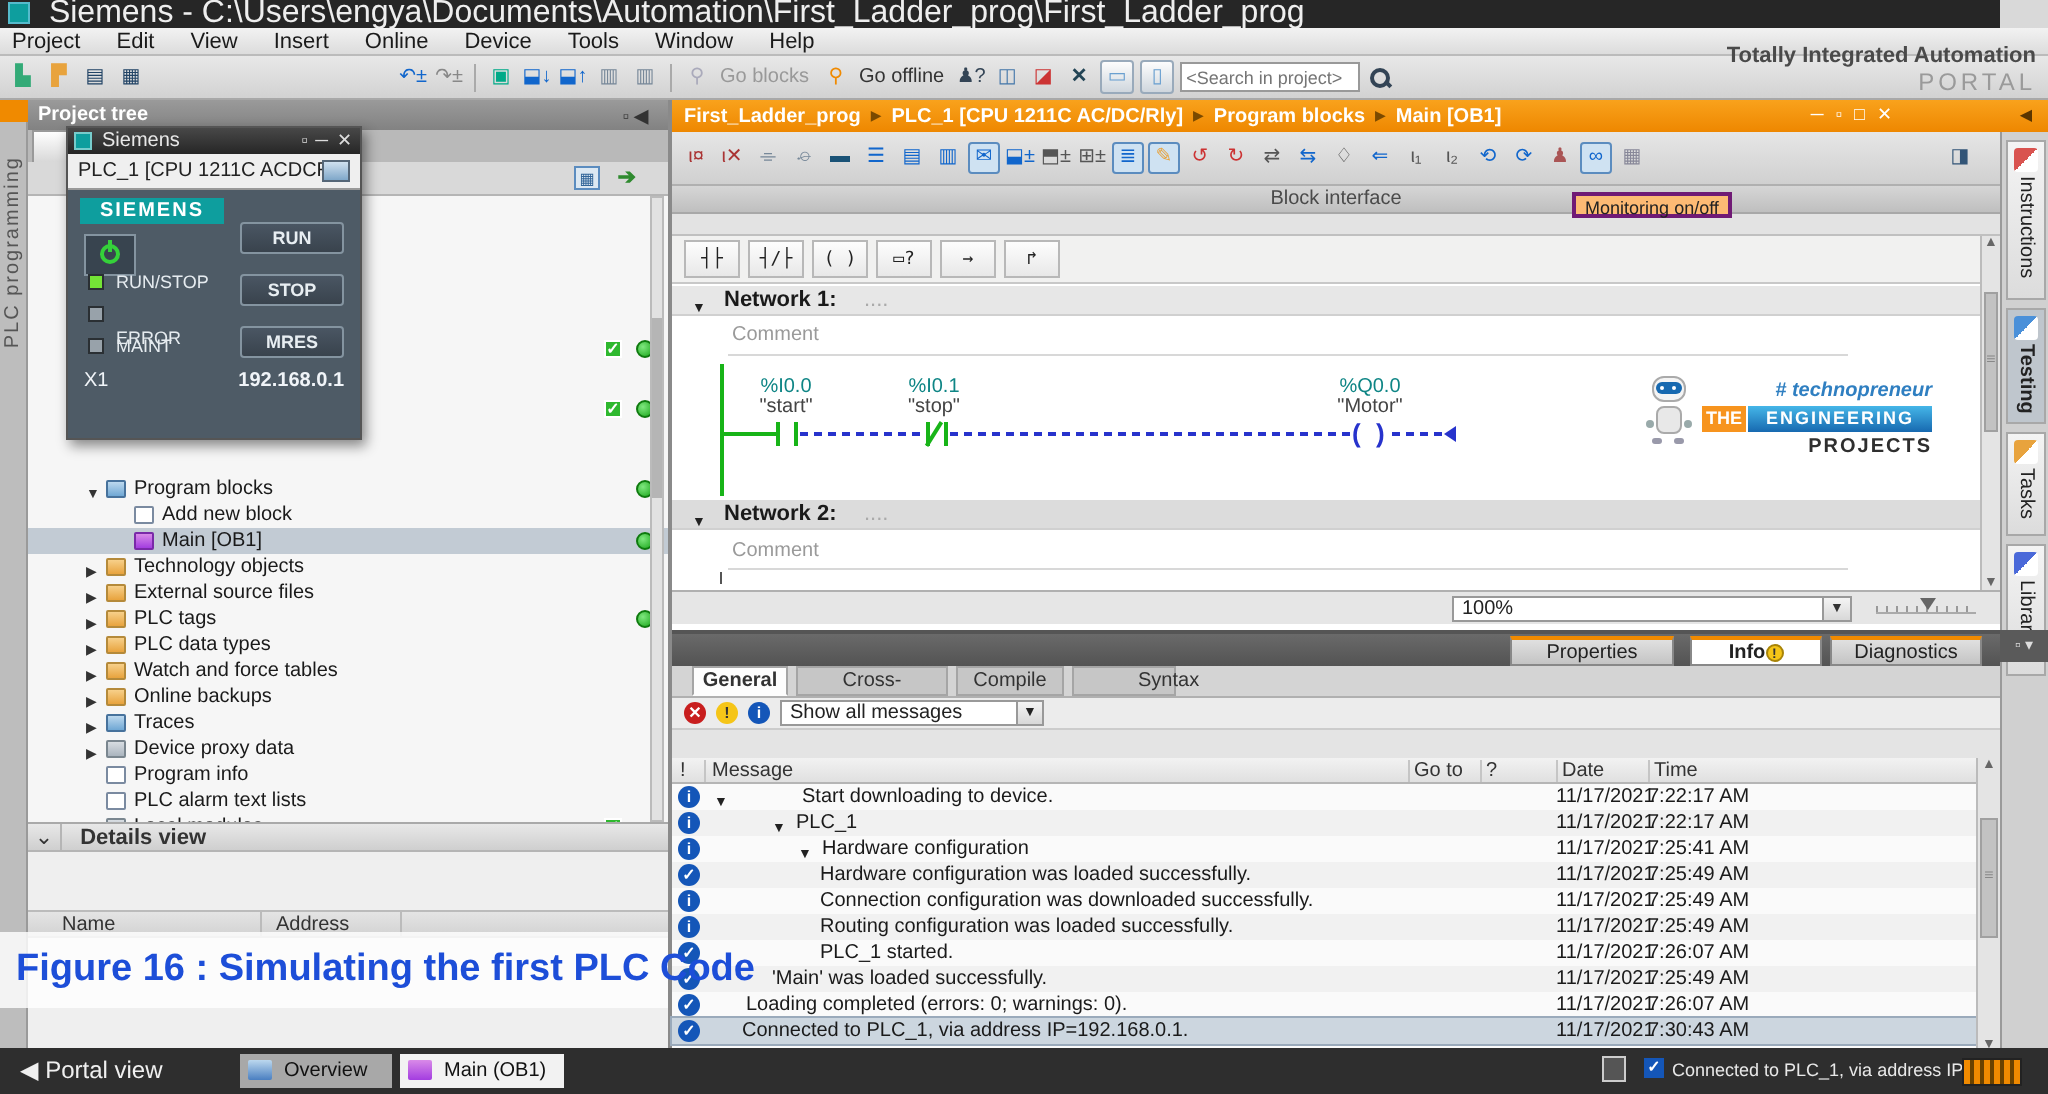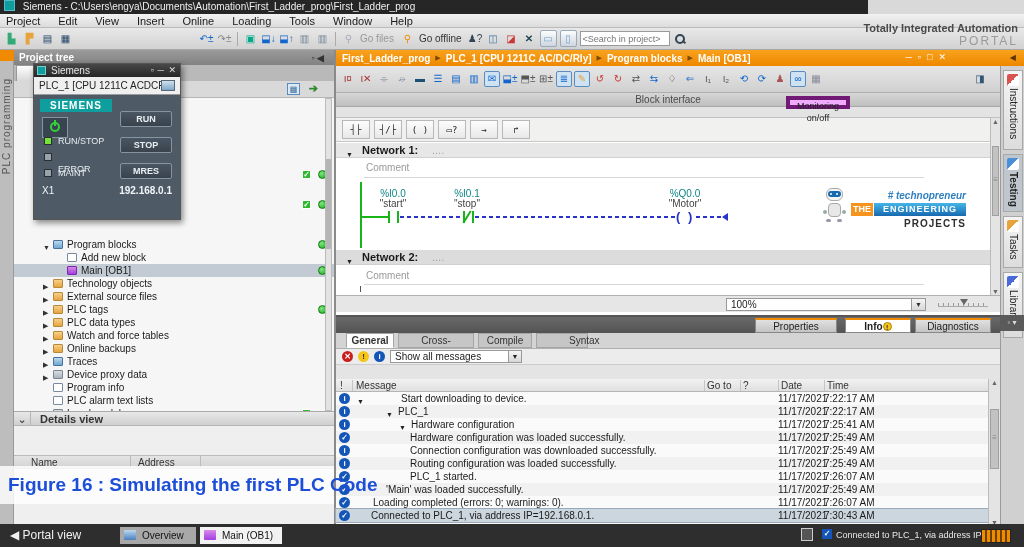--- a/index.html
+++ b/index.html
@@ -1,22 +1,22 @@
 <!DOCTYPE html>
 <html><head>
 <meta charset="utf-8">
 <style>
   html,body{margin:0;padding:0;background:#888;}
   .screen{position:relative;width:1024px;height:547px;overflow:hidden;
     font-family:"Liberation Sans",sans-serif;background:#d9d9d9;font-size:11px;color:#222;}
   .abs{position:absolute;}
 
   
-  .titlebar{left:0;top:0;width:868px;height:14px;background:#262626;color:#eee;
-    font-size:10px;line-height:14px;padding-left:4px;box-sizing:border-box;}
+  .titlebar{left:0;top:0;width:1000px;height:14px;background:#262626;color:#eee;
+    font-size:16px;line-height:14px;padding-left:4px;box-sizing:border-box;}
   .titlebar .appicon{display:inline-block;width:9px;height:9px;background:#0e9e9e;
     vertical-align:-1px;margin-right:5px;border:1px solid #5bc;}
   .menubar{left:0;top:14px;width:1024px;height:14px;background:linear-gradient(#f2f2f2,#dcdcdc);
     border-bottom:1px solid #bbb;box-sizing:border-box;display:flex;gap:18px;padding-left:6px;}
   .menu-item{font-size:11px;line-height:14px;color:#1a1a1a;}
   .brand{right:6px;top:22px;text-align:right;z-index:5;}
   .brand .l1{font-size:11px;font-weight:bold;color:#4a4a4a;}
   .brand .l2{font-size:12px;color:#9a9a9a;letter-spacing:2px;}
   .toolbar{left:0;top:28px;width:1024px;height:22px;background:linear-gradient(#e8e8e8,#d2d2d2);
     border-bottom:1px solid #a8a8a8;box-sizing:border-box;display:flex;align-items:center;gap:3px;padding-left:4px;}
@@ -89,21 +89,21 @@
     border-bottom:1px solid #b0b0b0;box-sizing:border-box;display:flex;align-items:center;gap:2px;padding-left:4px;}
   .ebtn{display:inline-block;width:16px;height:16px;border-radius:2px;text-align:center;line-height:16px;
     font-size:10px;color:#1a5276;}
   .ebtn.on{background:#cfe2f2;border:1px solid #5b8cbf;box-sizing:border-box;line-height:14px;}
   .ed-right-icon{position:absolute;right:12px;top:5px;}
   .blockbar{position:absolute;left:0;top:27px;width:100%;height:14px;background:linear-gradient(#d6d6d6,#bfbfbf);
     border-bottom:1px solid #a8a8a8;text-align:center;font-size:10px;color:#4a4a4a;line-height:14px;box-sizing:border-box;}
   .thinrow{position:absolute;left:0;top:41px;width:100%;height:11px;background:#e3e3e3;border-bottom:1px solid #c0c0c0;box-sizing:border-box;}
   .bb-handle{position:absolute;left:308px;top:0px;width:36px;height:8px;background:#cfcfcf;border:1px solid #a0a0a0;
     border-top:none;text-align:center;font-size:6px;line-height:7px;color:#555;box-sizing:border-box;}
-  .tooltip{position:absolute;left:450px;top:30px;width:64px;height:13px;background:#f0abfc;border:4px solid #701a75;
+  .tooltip{position:absolute;left:450px;top:30px;width:80px;height:13px;background:#fdba74;border:2px solid #701a75;
     font-size:9px;line-height:12px;text-align:center;color:#222;box-sizing:border-box;z-index:8;}
   .lad-toolbar{position:absolute;left:0;top:52px;width:100%;height:24px;background:#f1f1f0;
     border-bottom:1px solid #c8c8c8;box-sizing:border-box;display:flex;gap:4px;padding:2px 0 0 6px;}
   .ltool{width:28px;height:19px;border:1px solid #b8b8b8;background:linear-gradient(#fdfdfd,#e8e8e8);
     text-align:center;line-height:18px;font-size:9px;color:#222;font-family:"DejaVu Sans Mono",monospace;box-sizing:border-box;}
   .nethead{position:absolute;left:0;width:100%;height:15px;background:#e7e7e7;border-bottom:1px solid #d0d0d0;
     font-size:11px;line-height:15px;box-sizing:border-box;}
   .nethead .tri{position:absolute;left:10px;top:4px;font-size:7px;color:#222;}
   .nethead .ttl{position:absolute;left:26px;font-weight:bold;color:#1a1a1a;}
   .nethead .dots{position:absolute;left:96px;color:#aaa;}
@@ -253,21 +253,21 @@
     <span class="appicon"></span>
     <span>Siemens - C:\Users\engya\Documents\Automation\First_Ladder_prog\First_Ladder_prog</span>
   </div>
 
   <div class="abs menubar" id="menubar">
       <div class="menu-item">Project</div>
       <div class="menu-item">Edit</div>
       <div class="menu-item">View</div>
       <div class="menu-item">Insert</div>
       <div class="menu-item">Online</div>
-      <div class="menu-item">Loading</div>
+      <div class="menu-item">Device</div>
       <div class="menu-item">Tools</div>
       <div class="menu-item">Window</div>
       <div class="menu-item">Help</div>
     </div>
   <div class="abs brand">
     <div class="l1">Totally Integrated Automation</div>
     <div class="l2">PORTAL</div>
   </div>
 
   <div class="abs toolbar">
@@ -279,21 +279,21 @@
     <span class="tbtn" style="color:#16c;">↶±</span>
     <span class="tbtn" style="color:#888;">↷±</span>
     <span class="tsep"></span>
     <span class="tbtn" style="color:#0a8;">▣</span>
     <span class="tbtn" style="color:#16c;">⬓↓</span>
     <span class="tbtn" style="color:#16c;">⬓↑</span>
     <span class="tbtn" style="color:#789;">▥</span>
     <span class="tbtn" style="color:#789;">▥</span>
     <span class="tsep"></span>
     <span class="tbtn" style="color:#aab;">⚲</span>
-    <span class="tlabel dim">Go files</span>
+    <span class="tlabel dim">Go blocks</span>
     <span class="tbtn" style="color:#f08a00;">⚲</span>
     <span class="tlabel">Go offline</span>
     <span class="tbtn" style="color:#345;">♟?</span>
     <span class="tbtn" style="color:#47a;">◫</span>
     <span class="tbtn" style="color:#c33;">◪</span>
     <span class="tbtn" style="color:#245;font-weight:bold;">✕</span>
     <span class="tbtn box" style="color:#6aa0d0;">▭</span>
     <span class="tbtn box" style="color:#6aa0d0;">▯</span>
     <input class="searchbox" placeholder="&lt;Search in project&gt;" style="">
     <span class="icon-mag"></span>

